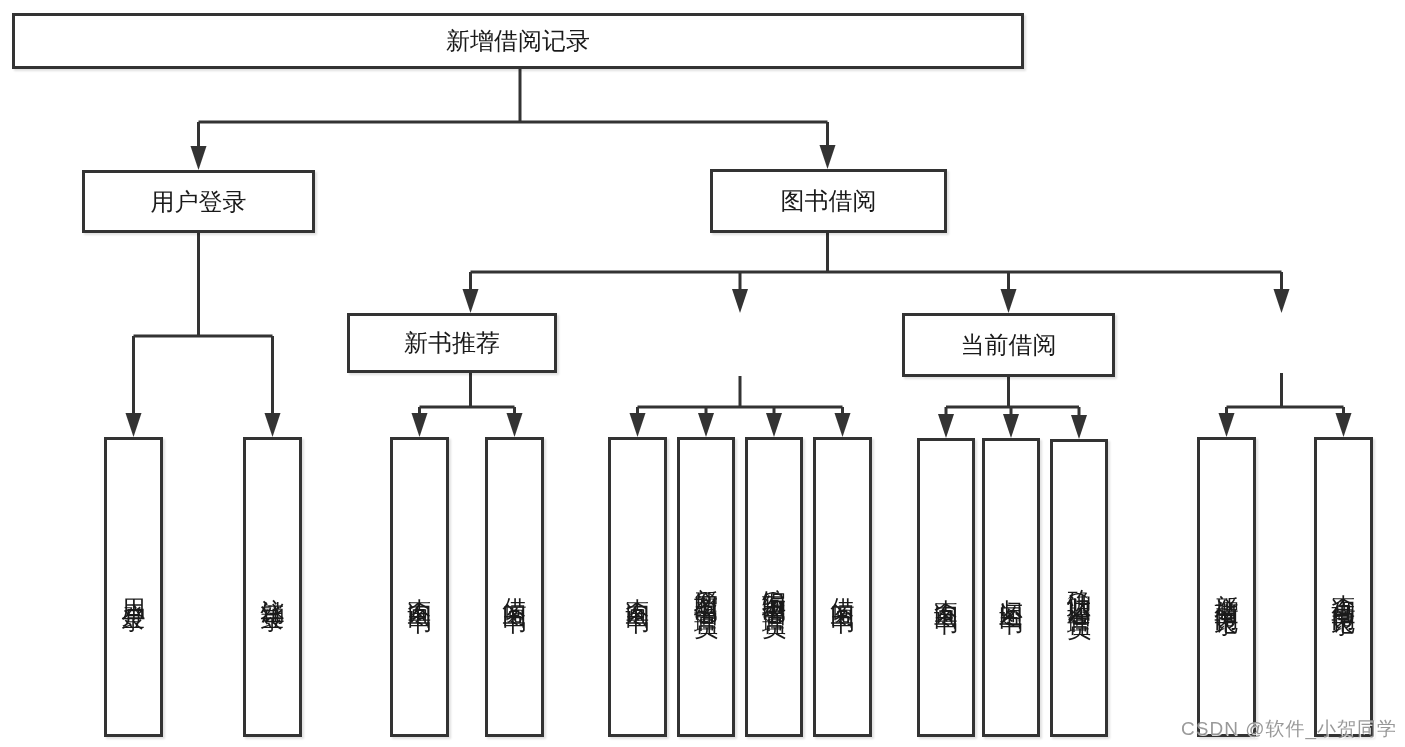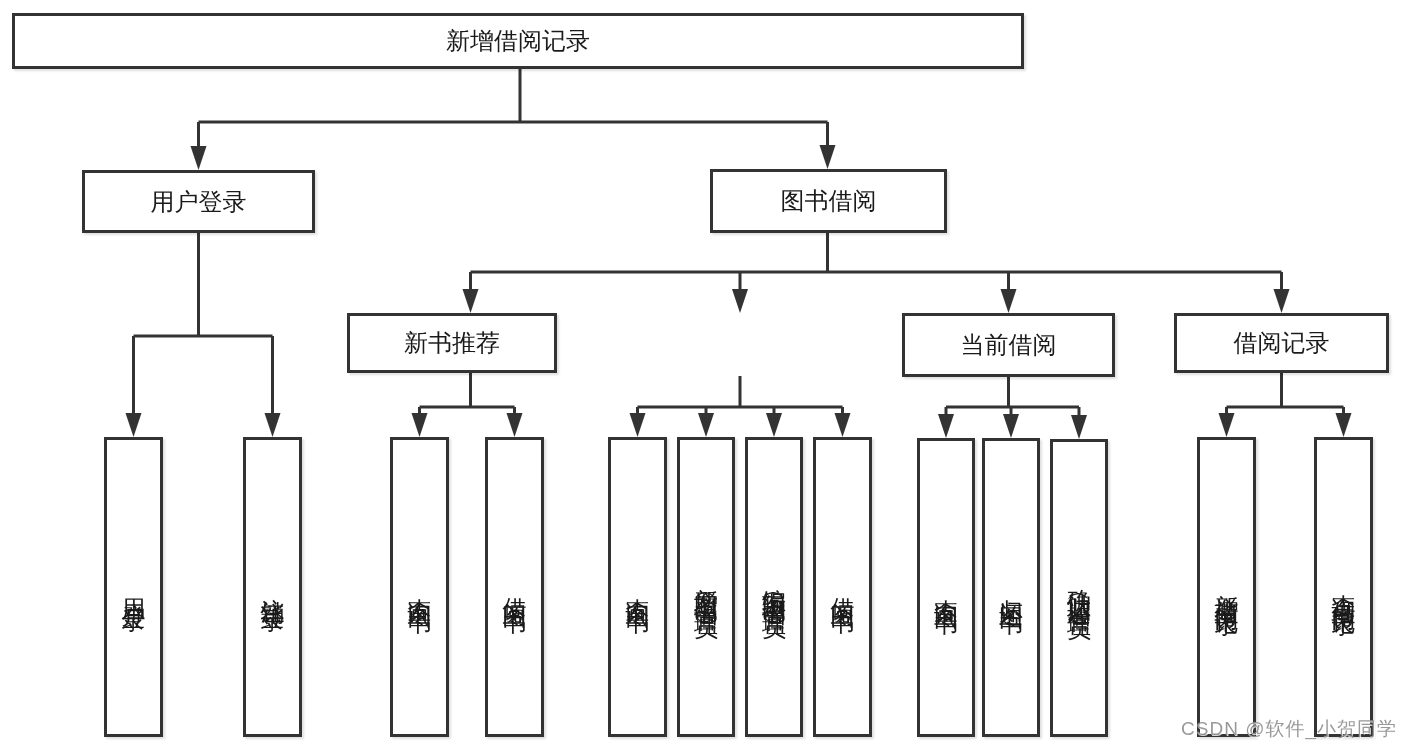--- a/index.html
+++ b/index.html
@@ -151,21 +151,20 @@
     </g>
   </svg>
 
   <div class="node" id="n-root">新增借阅记录</div>
 
   <div class="node" id="n-user-login">用户登录</div>
   <div class="node" id="n-book-mgmt">图书借阅</div>
 
   <div class="node" id="n-new-book">新书推荐</div>
   <div class="node" id="n-current">当前借阅</div>
-  <div class="node" id="n-records">借阅记录</div>
 
   <div class="node leaf" id="l-g1-0">用户登录</div>
   <div class="node leaf" id="l-g1-1">注销登录</div>
 
   <div class="node leaf" id="l-g2-0">查询图书</div>
   <div class="node leaf" id="l-g2-1">借阅图书</div>
 
   <div class="node leaf" id="l-g3-0">查询图书</div>
   <div class="node leaf" id="l-g3-1">新增图书（管理员）</div>
   <div class="node leaf" id="l-g3-2">编辑图书（管理员）</div>

